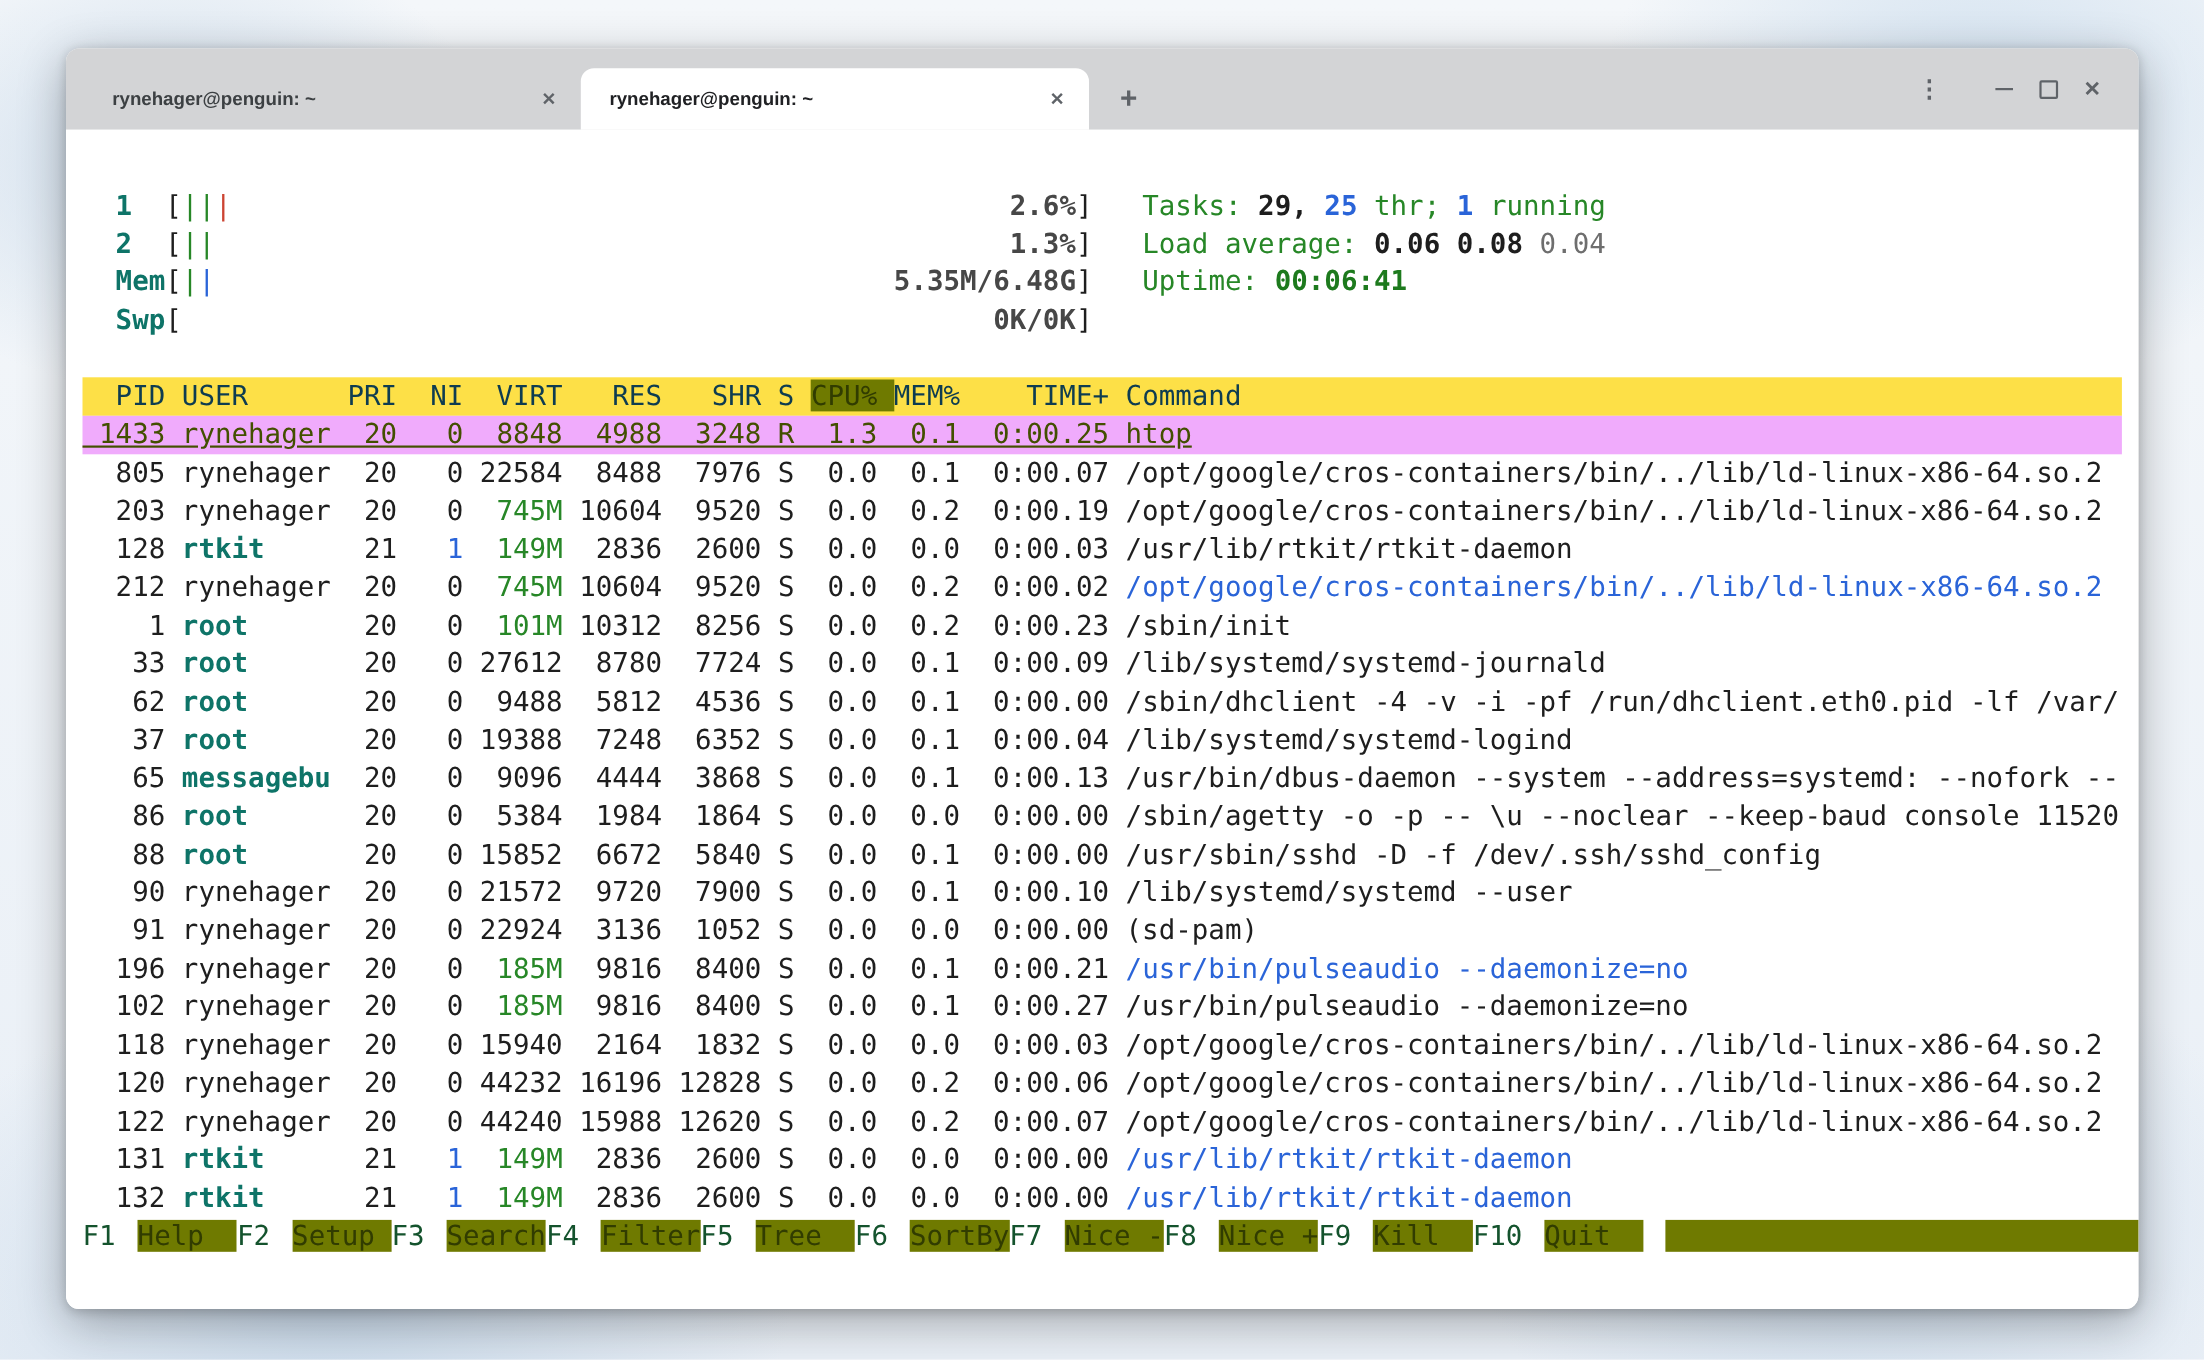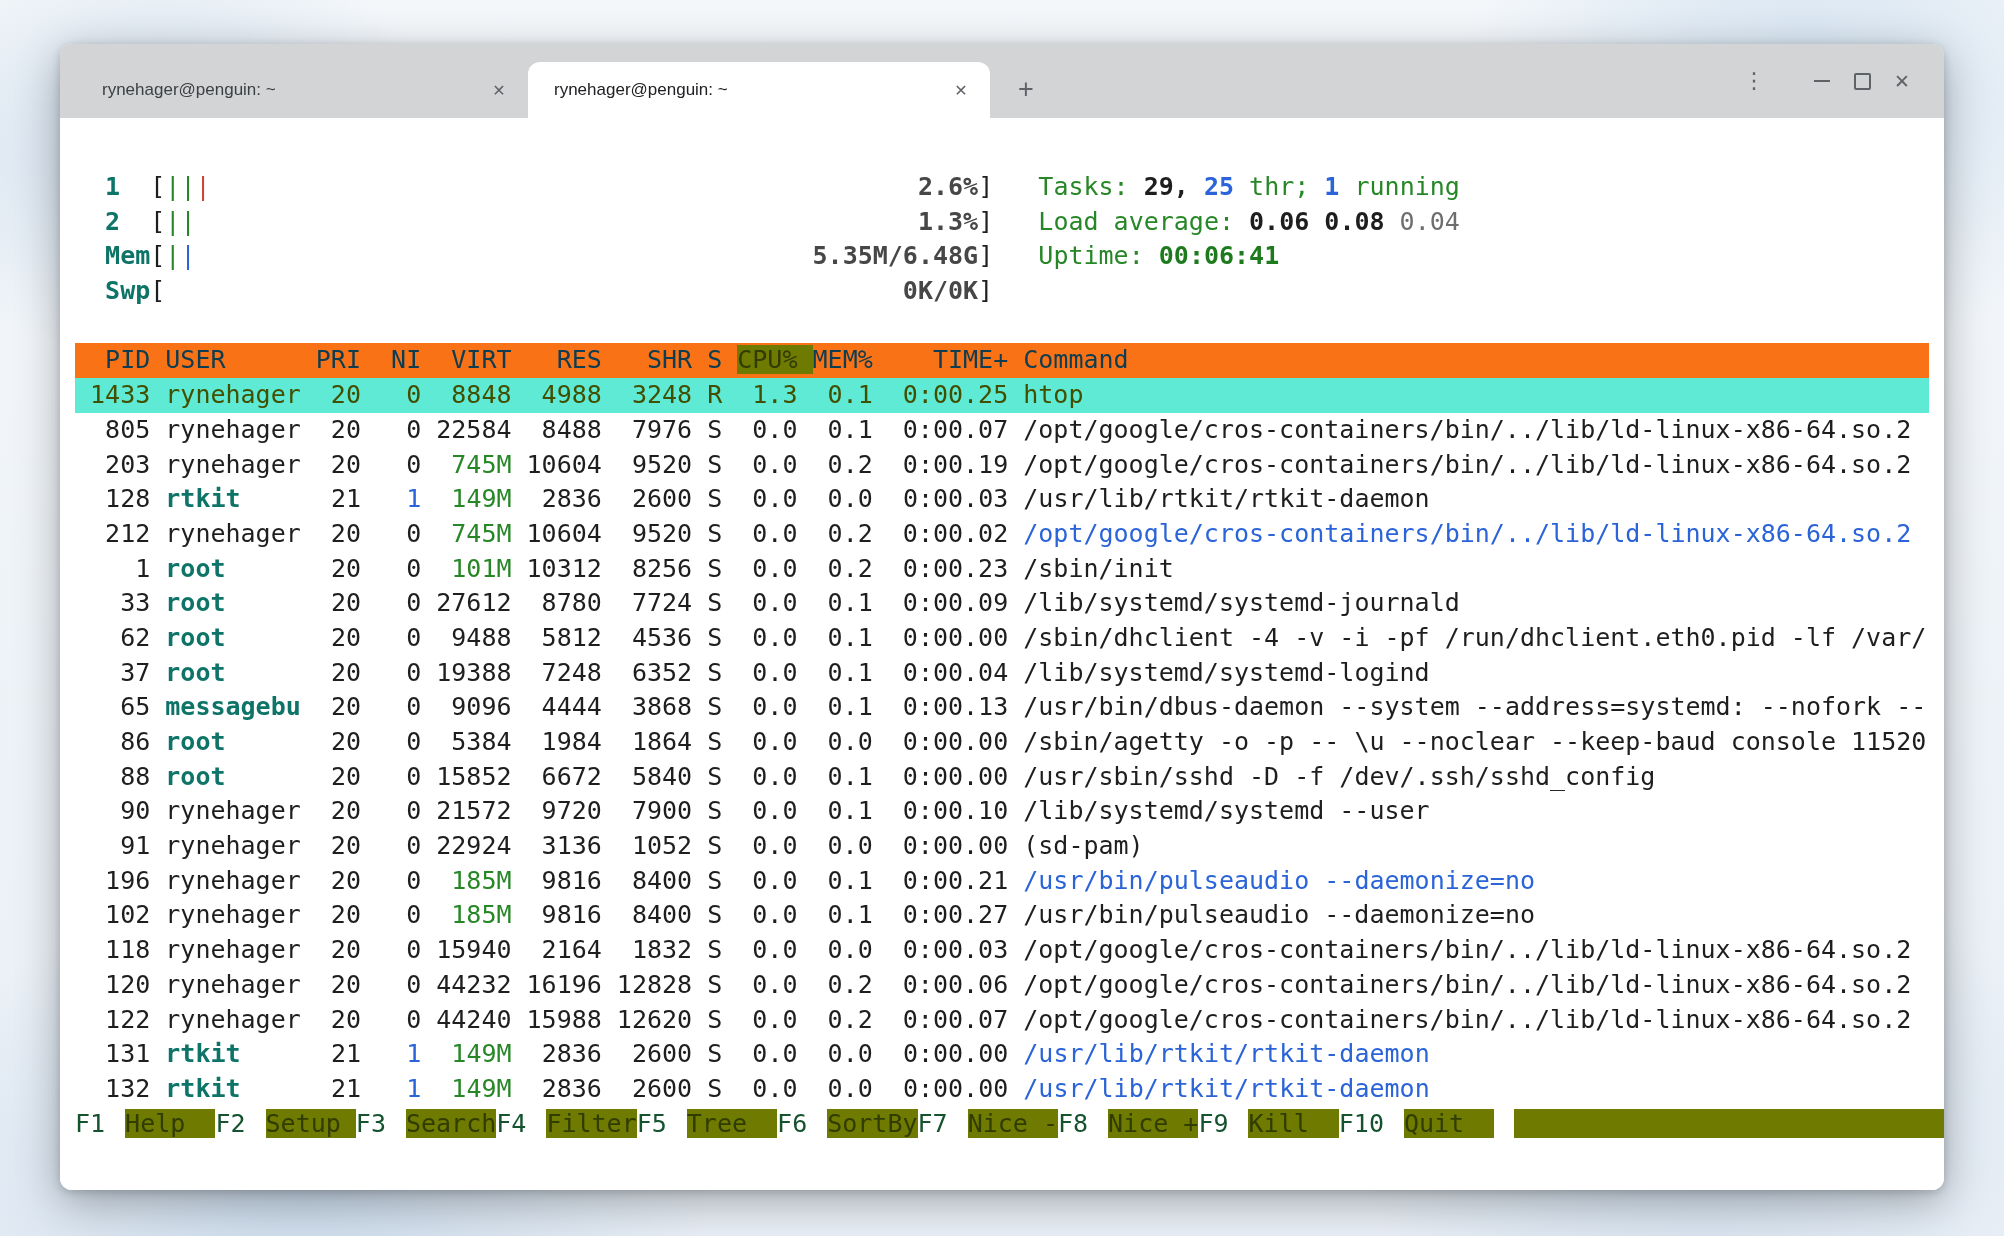--- a/index.html
+++ b/index.html
@@ -14,21 +14,21 @@
       radial-gradient(800px 500px at 50% 50%, rgba(228,238,247,.6), rgba(228,238,247,0) 75%),
       linear-gradient(#f4f7fa,#e9eff6);
   }
   .window{
     position:absolute;left:60px;top:44px;width:1884px;height:1146px;
     border-radius:12px;background:#ffffff;
     box-shadow:0 12px 44px rgba(0,0,0,.30), 0 2px 10px rgba(0,0,0,.18);
   }
   .tabstrip{
     position:relative;height:74px;background:#d3d4d6;border-radius:12px 12px 0 0;
-    display:flex;align-items:flex-end;padding-left:16px;box-sizing:border-box;
+    display:flex;align-items:flex-end;padding-left:16px;box-sizing:border-box;font-weight:bold;
   }
   .tab{height:56px;display:flex;align-items:center;box-sizing:border-box;border-radius:12px 12px 0 0;}
   .tab.inactive{width:452px;}
   .tab.active{width:462px;background:#ffffff;}
   .tab-title{flex:1;font-size:17px;color:#3c4043;padding-left:26px;white-space:nowrap;overflow:hidden;}
   .tab.active .tab-title{color:#202124;}
   .tab-close{width:30px;height:30px;margin-right:14px;border-radius:50%;
     display:flex;align-items:center;justify-content:center;color:#5f6368;font-size:16px;cursor:default;}
   .newtab{width:40px;height:40px;margin:0 0 9px 16px;display:flex;align-items:center;justify-content:center;
     color:#5f6368;font-size:27px;border-radius:50%;}
@@ -48,23 +48,23 @@
   
   .tl{color:#0e7468;font-weight:bold;}
   .gr{color:#278727;}
   .grb{color:#1d7a1d;font-weight:bold;}
   .bl{color:#2a64d8;}
   .blb{color:#2a64d8;font-weight:bold;margin-top:36px;}
   .rd{color:#cc4433;}
   .dim{color:#474747;font-weight:bold;}
   .kb{color:#1e1e1e;font-weight:bold;text-align:center;}
   .mut{color:#6e6e6e;}
-  .header{background:#f97316;color:#0e3c50;}
+  .header{background:#fde047;color:#0e3c50;}
   .header .sort{background:#6f7a00;color:#313c00;}
-  .row-selected{background:#5eead4;color:#434f00;}
+  .row-selected{background:#f0abfc;color:#434f00;text-decoration:underline;}
   .fnbar .fk{color:#14532d;margin-top:28px;}
   .fnbar .fa{background:#6f7a00;color:#313c00;margin-left:20px;}
 </style>
 </head>
 <body>
 
 <div class="window">
   <div class="tabstrip">
     <div class="tab inactive">
       <span class="tab-title">rynehager@penguin: ~</span>

